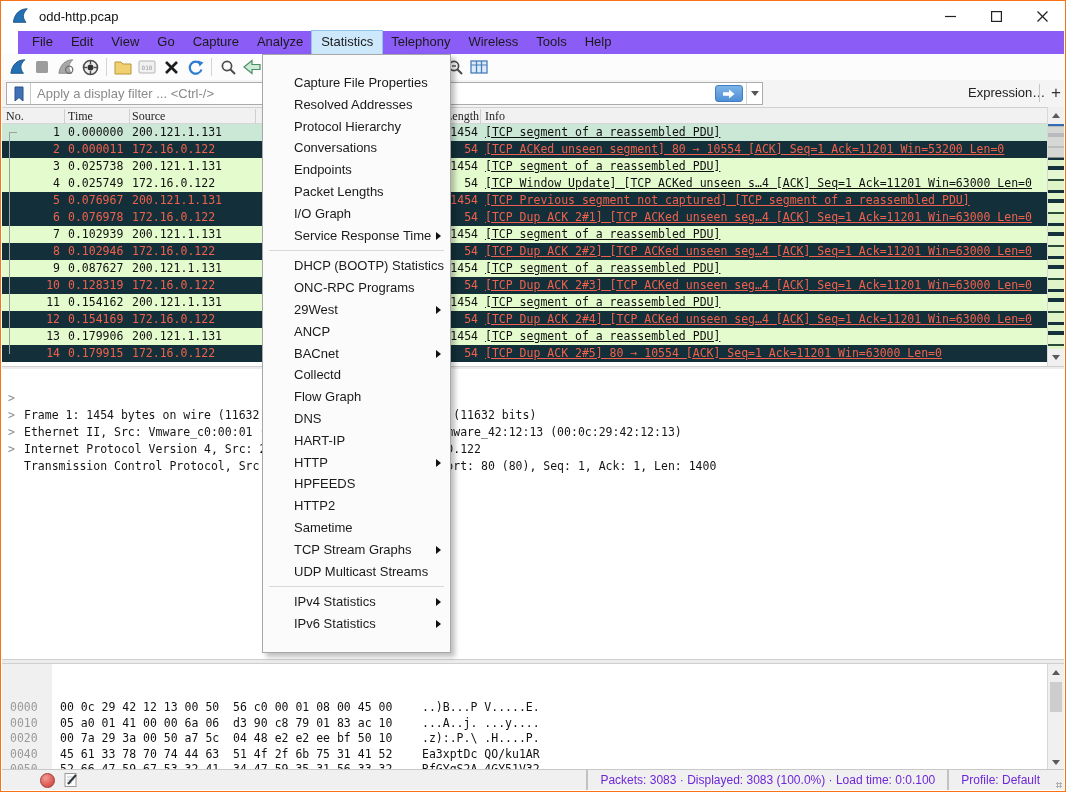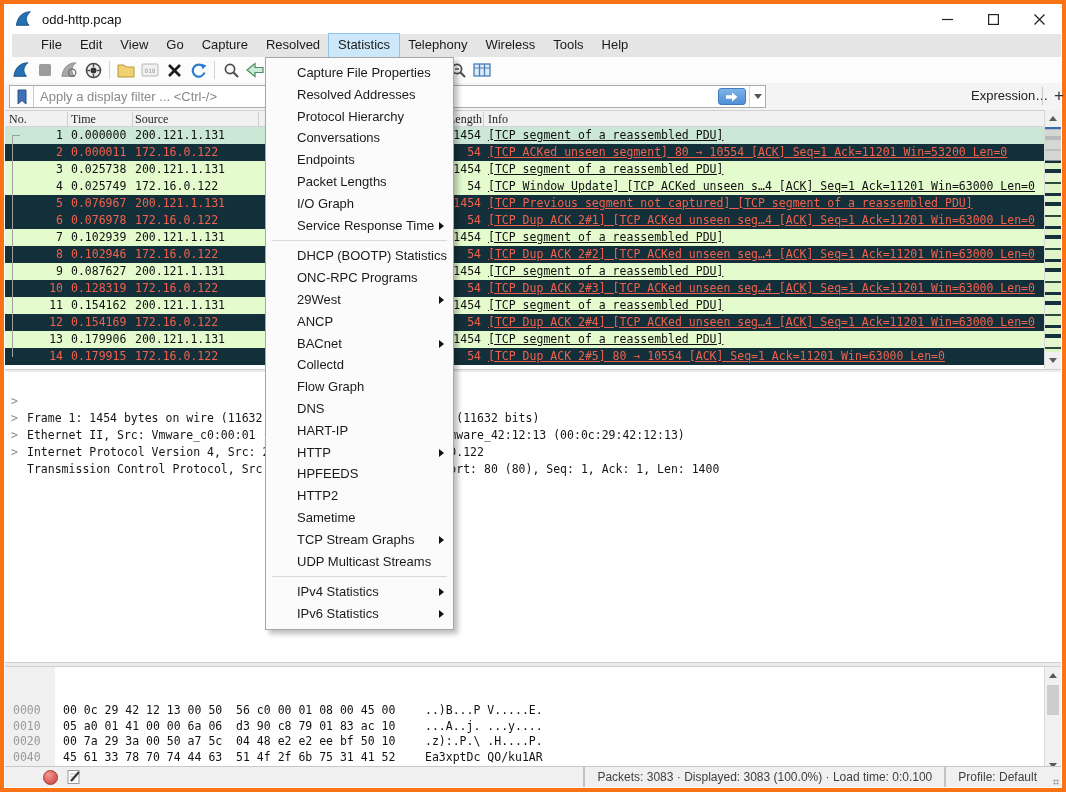--- a/index.html
+++ b/index.html
@@ -1,28 +1,28 @@
 <!DOCTYPE html>
 <html><head>
 <meta charset="utf-8">
 <style>
   * { box-sizing: border-box; margin: 0; padding: 0; }
   html,body { width:1066px; height:792px; }
   body { font-family:"Liberation Sans",sans-serif; background:#fff; position:relative; overflow:hidden; }
-  .app { position:absolute; inset:0; border:4px solid #f97316; background:#fff; }
+  .app { position:absolute; inset:0; border:1px solid #f97316; background:#fff; }
 
   
   .titlebar { position:absolute; left:0; top:0; right:0; height:30px; background:#ffffff; display:flex; align-items:center; }
   .titlebar .fin { width:20px; height:18px; margin:0 8px 0 10px; }
   .title-text { font-size:13px; color:#111; }
   .win-controls { position:absolute; right:0; top:0; height:30px; display:flex; }
   .win-btn { width:46px; height:30px; display:flex; align-items:center; justify-content:center; }
 
   
-  .menubar { position:absolute; left:8px; top:30px; right:1px; height:23px; background:#e5e5e5; display:flex; align-items:stretch; padding-left:20px; }
+  .menubar { position:absolute; left:17px; top:30px; right:1px; height:23px; background:#8b5cf6; display:flex; align-items:stretch; padding-left:5px; }
   .mb-item { font-size:13px; color:#1a1a1a; padding:3px 9px 0 9px; height:23px; }
   .mb-item.active { background:#cde8fa; outline:1px solid #90c6ec; }
 
   
   .toolbar { position:absolute; left:1px; top:53px; right:1px; height:26px; background:#fcfcfc; display:flex; align-items:center; padding-left:4px; }
   .tb-icon { width:22px; height:22px; display:flex; align-items:center; justify-content:center; margin:0 1px; }
   .tb-sep { width:1px; height:18px; background:#d4d4d4; margin:0 4px; }
 
   
   .filterbar { position:absolute; left:1px; top:79px; right:1px; height:27px; background:#f4f4f4; }
@@ -86,30 +86,30 @@
   .hrows { position:absolute; left:0; top:5px; right:18px; }
   .hrow { position:relative; height:15.5px; font-family:"DejaVu Sans Mono","Liberation Mono",monospace; font-size:11.5px; line-height:15.5px; white-space:pre; }
   .hrow span { position:absolute; top:0;margin-top:31px; }
   .hoff { left:8px; color:#9a9a9a; }
   .hhex { left:58px; color:#111; }
   .hasc { left:420px; color:#111; }
   .hx-scroll { position:absolute; right:0; top:0; width:17px; height:107px; background:#f0f0f0; border-left:1px solid #d8d8d8; }
   .hx-thumb { position:absolute; left:2px; top:18px; width:12px; height:30px; background:#cdcdcd; }
 
   
-  .statusbar { position:absolute; left:1px; right:1px; bottom:1px; height:21px; background:#f0f0f0; border-top:1px solid #c8c8c8; display:flex; align-items:center; font-size:12px; color:#404040;padding-left:30px; }
+  .statusbar { position:absolute; left:1px; right:1px; bottom:1px; height:21px; background:#f0f0f0; border-top:1px solid #c8c8c8; display:flex; align-items:center; font-size:12px; color:#6d28d9;padding-left:30px; }
   .rec-dot { width:15px; height:15px; border-radius:50%; background:radial-gradient(circle at 35% 30%,#f29c94,#d9534f 70%); border:1px solid #a03a34; margin:0 8px 0 8px; }
   .sb-right { margin-left:auto; display:flex; align-items:center; height:100%; }
   .sb-group { padding:0 12px; height:100%; display:flex; align-items:center; border-left:2px double #c2c2c2; }
   .grip { width:12px; height:100%; position:relative; }
   .grip::after { content:""; position:absolute; right:2px; bottom:2px; width:6px; height:6px;
     background:radial-gradient(circle,#b0b0b0 1px,transparent 1.4px) 0 0/3px 3px; }
 
   
-  .popup { position:absolute; left:261px; top:53px; width:189px; background:#fbfbfb; border:1px solid #a7a7a7; box-shadow:4px 4px 5px rgba(0,0,0,.25); padding:4px 0; z-index:50; }
+  .popup { position:absolute; left:261px; top:53px; width:189px; background:#fbfbfb; border:1px solid #a7a7a7; box-shadow:4px 4px 5px rgba(0,0,0,.25); padding:17px 0; z-index:50; }
   .pm-item { position:relative; height:21.8px; line-height:21.8px; font-size:13px; color:#1a1a1a; padding-left:31px; white-space:nowrap; }
   .pm-arrow { position:absolute; right:9px; top:7px; width:0; height:0; border-top:4px solid transparent; border-bottom:4px solid transparent; border-left:5px solid #111; }
   .pm-sep { height:1px; background:#d9d9d9; margin:4px 6px; }
 
   svg { display:block; }
 </style>
 </head>
 <body>
 
 <div class="app">
@@ -138,21 +138,21 @@
         </div>
     </div>
   </div>
 
   <div class="menubar" id="menubar">
       <div class="mb-item">File</div>
       <div class="mb-item">Edit</div>
       <div class="mb-item">View</div>
       <div class="mb-item">Go</div>
       <div class="mb-item">Capture</div>
-      <div class="mb-item">Resolved</div>
+      <div class="mb-item">Analyze</div>
       <div class="mb-item active">Statistics</div>
       <div class="mb-item">Telephony</div>
       <div class="mb-item">Wireless</div>
       <div class="mb-item">Tools</div>
       <div class="mb-item">Help</div>
     </div>
 
   <div class="toolbar">
     <span class="tb-icon">
         <svg width="19" height="18" viewBox="0 0 20 20">

